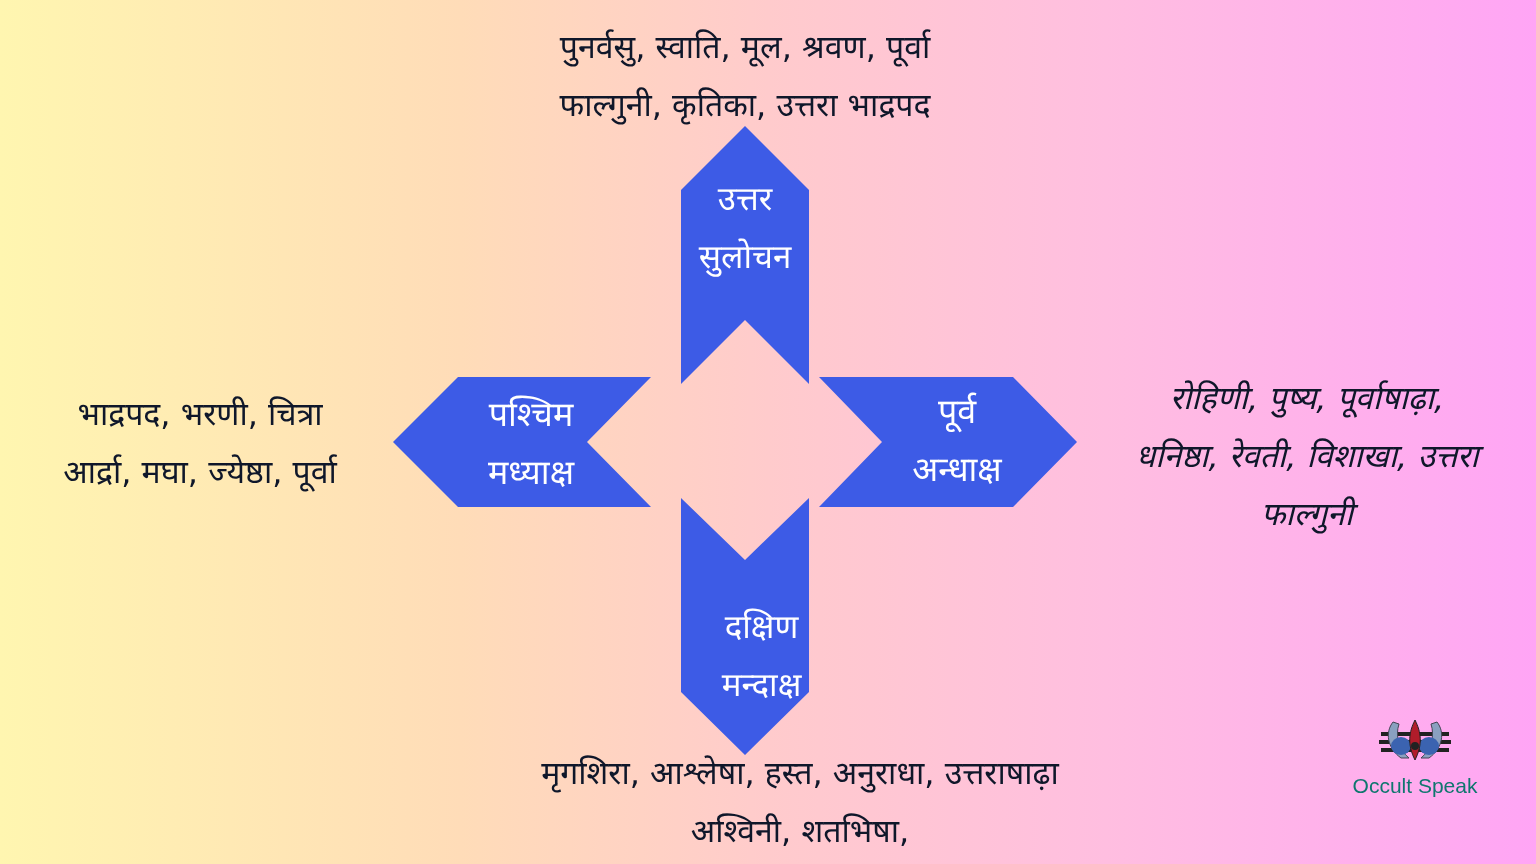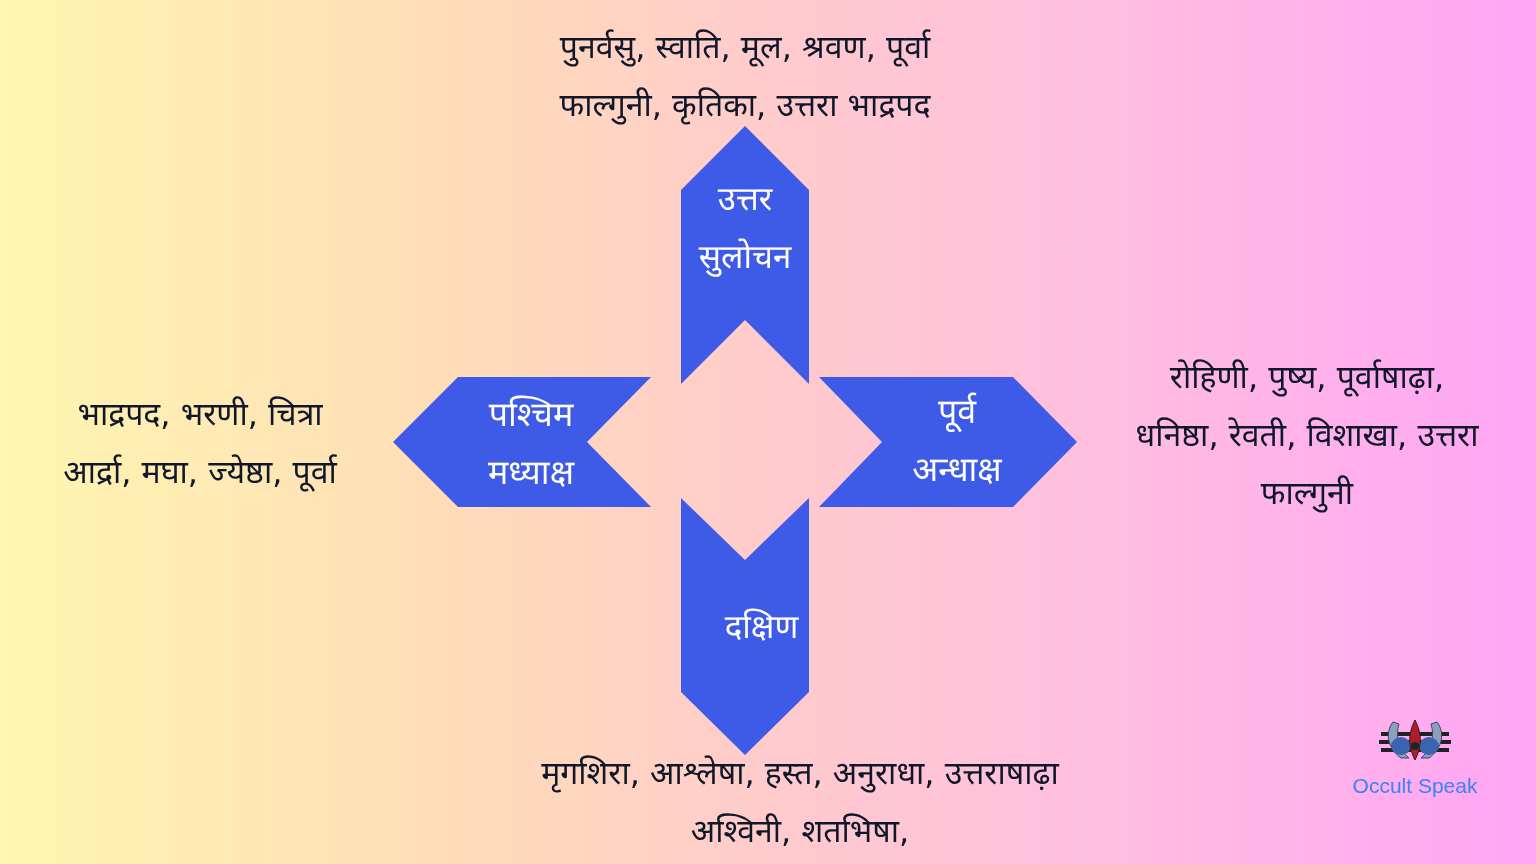--- a/index.html
+++ b/index.html
@@ -9,35 +9,35 @@
       font-family: "DejaVu Sans", sans-serif;
       color: #111;
     }
     .nak {
       position: absolute; text-align: center; font-size: 32px; line-height: 58px;
       color: #0f172a;
     }
     .nak .line { display: block; white-space: nowrap; }
     #top-text { left: 440px; width: 610px; top: 18px; }
     #left-text { left: 0px; width: 400px; top: 385px; }
-    #right-text { left: 1078px; width: 458px; top: 348px; }
+    #right-text { left: 1078px; width: 458px; top: 369px; font-style: italic; }
     #bottom-text { left: 430px; width: 740px; top: 744px; }
     svg#arrows { position: absolute; left: 0; top: 0; }
     .alabel {
       position: absolute; color: #fff; font-size: 34px; line-height: 58px; text-align: center;
     }
     .alabel .line { display: block; white-space: nowrap; }
     #lbl-north { left: 681px; width: 128px; top: 170px; }
     #lbl-west { left: 430px; width: 150px; top: 385px; text-align: center; padding-left: 26px; }
     #lbl-east { left: 882px; width: 150px; top: 382px; }
     #lbl-south { left: 705px; width: 113px; top: 598px; }
     #lbl-south .line, #lbl-north .line { font-size: 33px; }
     #logo { position: absolute; left: 1340px; top: 718px; width: 150px; text-align: center; }
     #logo svg { display: block; margin: 0 auto; }
-    #logo-text { font-family: "Liberation Sans", sans-serif; font-size: 21px; color: #3b82f6; margin-top: 10px; display: block; }
+    #logo-text { font-family: "Liberation Sans", sans-serif; font-size: 21px; color: #0f766e; margin-top: 10px; display: block; }
   </style>
 </head>
 <body>
 
 <svg id="arrows" width="1536" height="864" viewBox="0 0 1536 864">
   <polygon fill="#3d5be6" points="745,126 809,190 809,384 745,320 681,384 681,190"></polygon>
   <polygon fill="#3d5be6" points="393,442 458,377 651,377 587,442 651,507 458,507"></polygon>
   <polygon fill="#3d5be6" points="819,377 1013,377 1077,442 1013,507 819,507 882,442"></polygon>
   <polygon fill="#3d5be6" points="681,498 745,560 809,498 809,692 745,755 681,692"></polygon>
 </svg>
@@ -49,20 +49,21 @@
 <div id="lbl-west" class="alabel">
   <span class="line">पश्चिम</span>
   <span class="line">मध्याक्ष</span>
 </div>
 <div id="lbl-east" class="alabel">
   <span class="line">पूर्व</span>
   <span class="line">अन्धाक्ष</span>
 </div>
 <div id="lbl-south" class="alabel">
   <span class="line">दक्षिण</span>
+  <span class="line">मन्दाक्ष</span>
 </div>
 
 <div id="top-text" class="nak">
   <span class="line">पुनर्वसु, स्वाति, मूल, श्रवण, पूर्वा</span>
   <span class="line">फाल्गुनी, कृतिका, उत्तरा भाद्रपद</span>
 </div>
 <div id="left-text" class="nak">
   <span class="line">भाद्रपद, भरणी, चित्रा</span>
   <span class="line">आर्द्रा, मघा, ज्येष्ठा, पूर्वा</span>
 </div>

